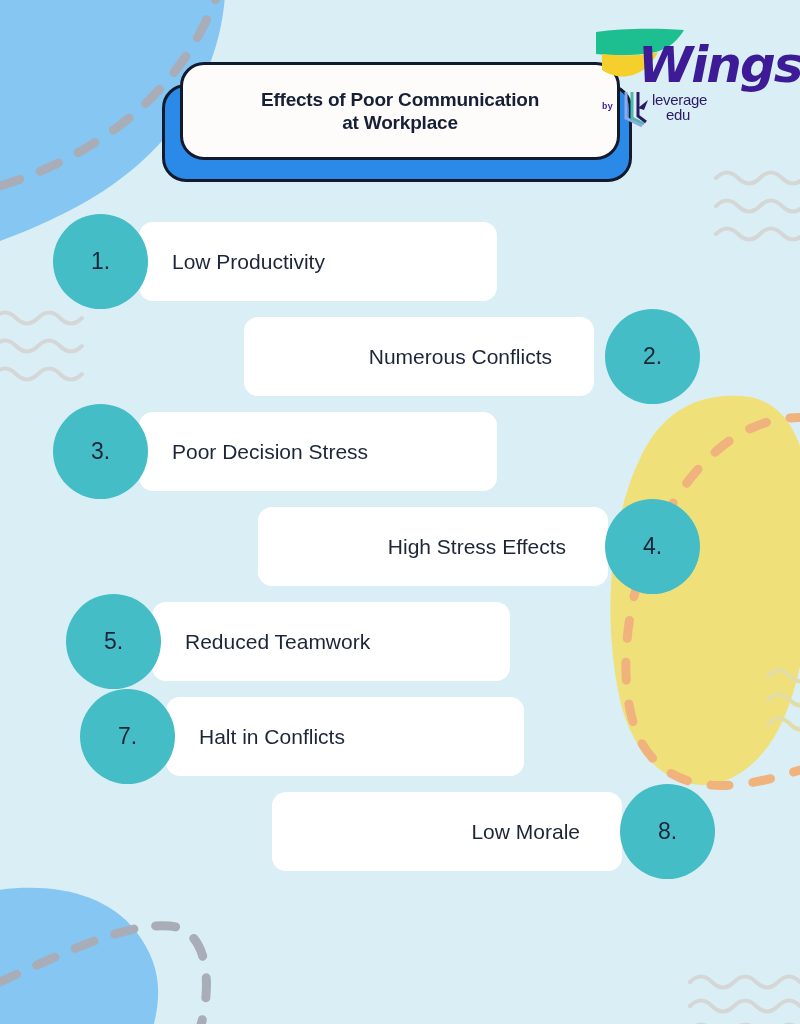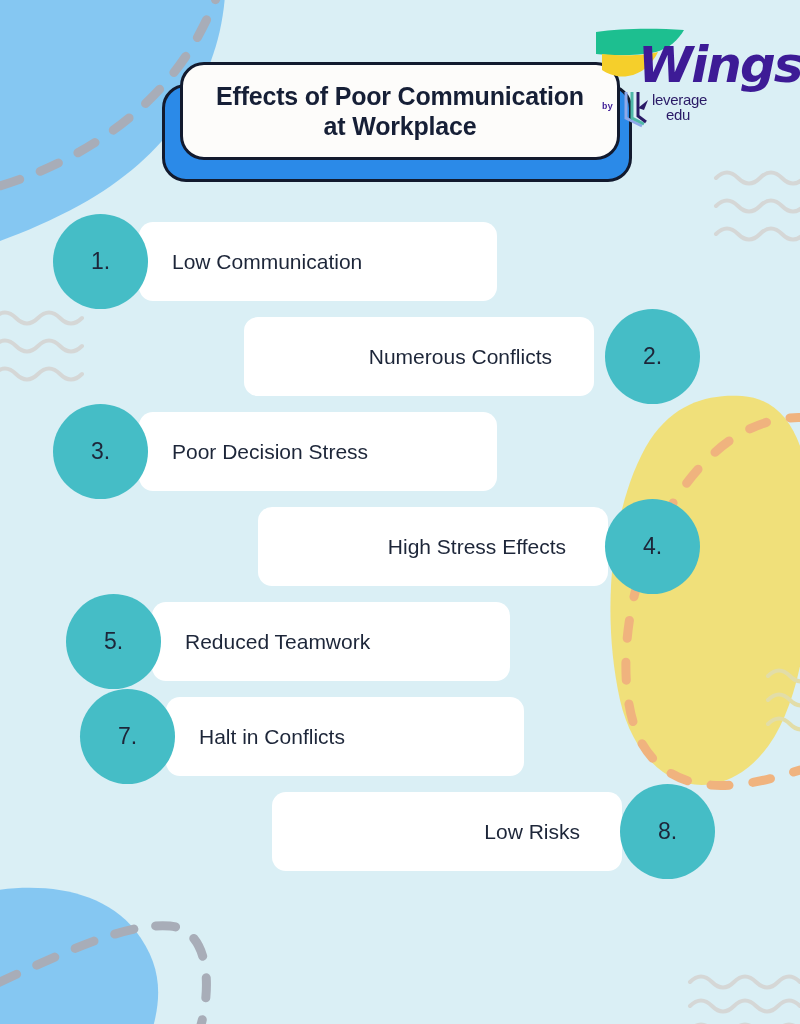--- a/index.html
+++ b/index.html
@@ -54,21 +54,21 @@
     background: #fdfcfa;
     border: 3px solid #121a2e;
     border-radius: 24px;
     box-sizing: border-box;
     display: flex;
     align-items: center;
     justify-content: center;
     padding: 0 14px;
   }
   .title-text {
-    font-size: 25px;
+    font-size: 19px;
     font-weight: bold;
     color: #161f36;
     text-align: center;
     line-height: 1.22;
     letter-spacing: -0.2px;
   }
 
   
   .logo {
     position: absolute;
@@ -268,21 +268,21 @@
     </div>
   </div>
 
   <div class="rows">
 
     <div class="row left r1">
       <div class="num-circle">
         <span class="num-text">1.</span>
       </div>
       <div class="card">
-        <span class="card-label">Low Communication</span>
+        <span class="card-label">Low Productivity</span>
       </div>
     </div>
 
     <div class="row right r2">
       <div class="card">
         <span class="card-label">Numerous Conflicts</span>
       </div>
       <div class="num-circle">
         <span class="num-text">2.</span>
       </div>
@@ -320,21 +320,21 @@
       <div class="num-circle">
         <span class="num-text">7.</span>
       </div>
       <div class="card">
         <span class="card-label">Halt in Conflicts</span>
       </div>
     </div>
 
     <div class="row right r8">
       <div class="card">
-        <span class="card-label">Low Risks</span>
+        <span class="card-label">Low Morale</span>
       </div>
       <div class="num-circle">
         <span class="num-text">8.</span>
       </div>
     </div>
 
   </div>
 </div>
 
 </body></html>

